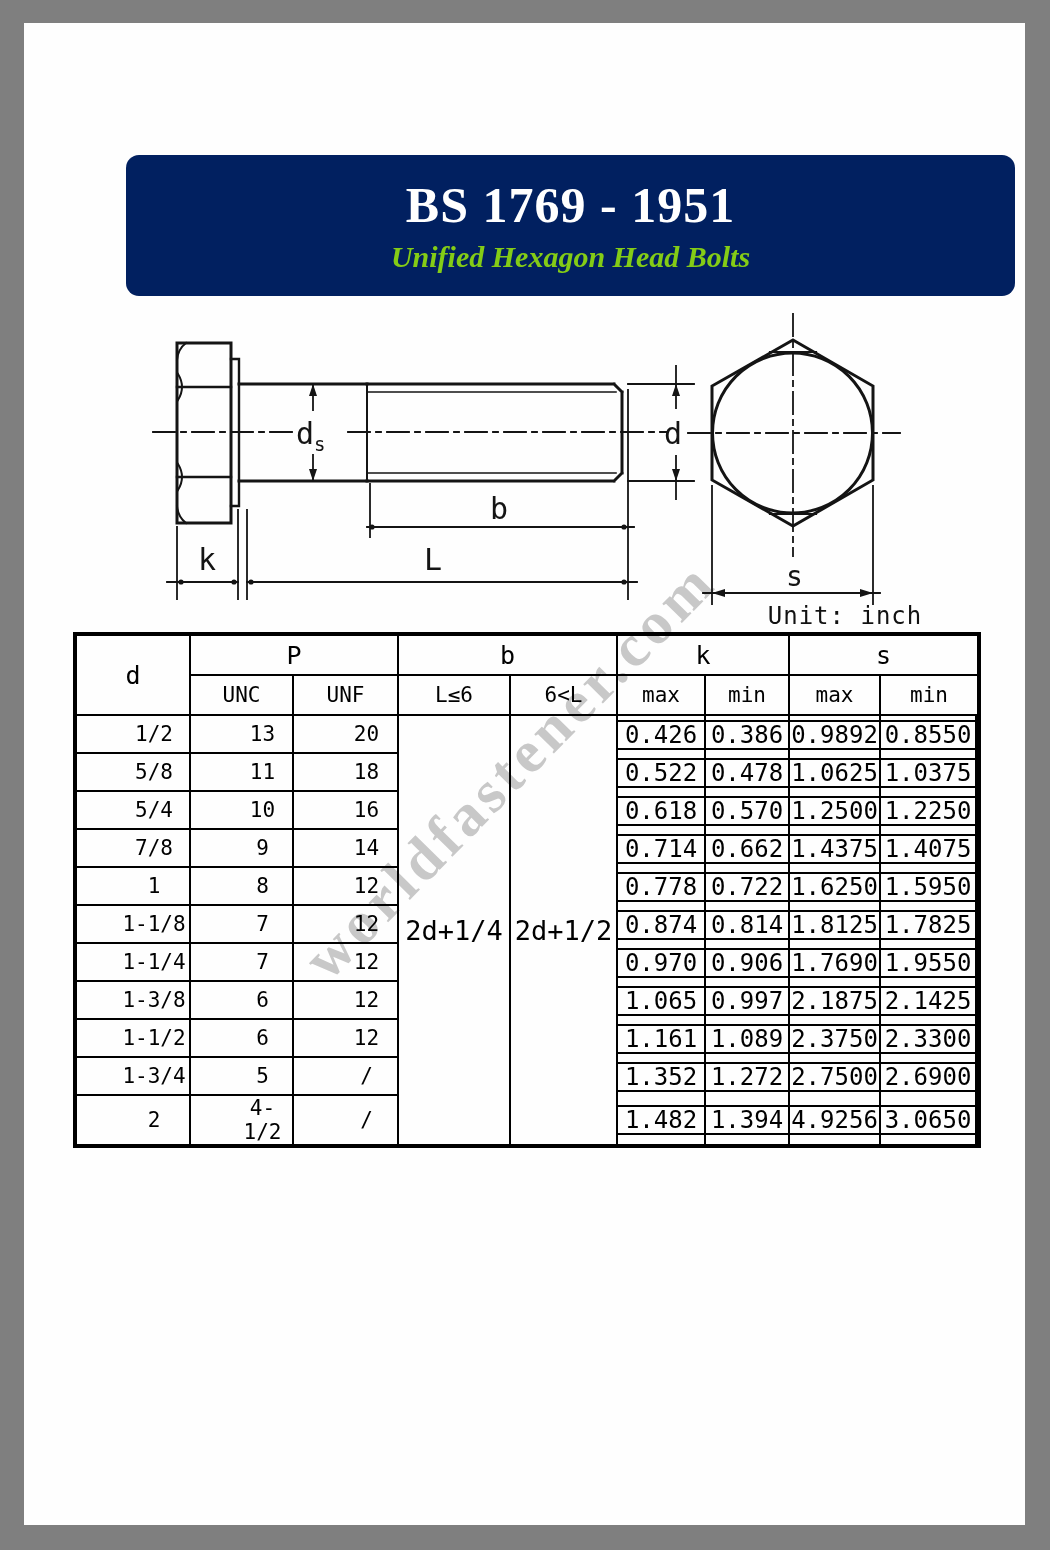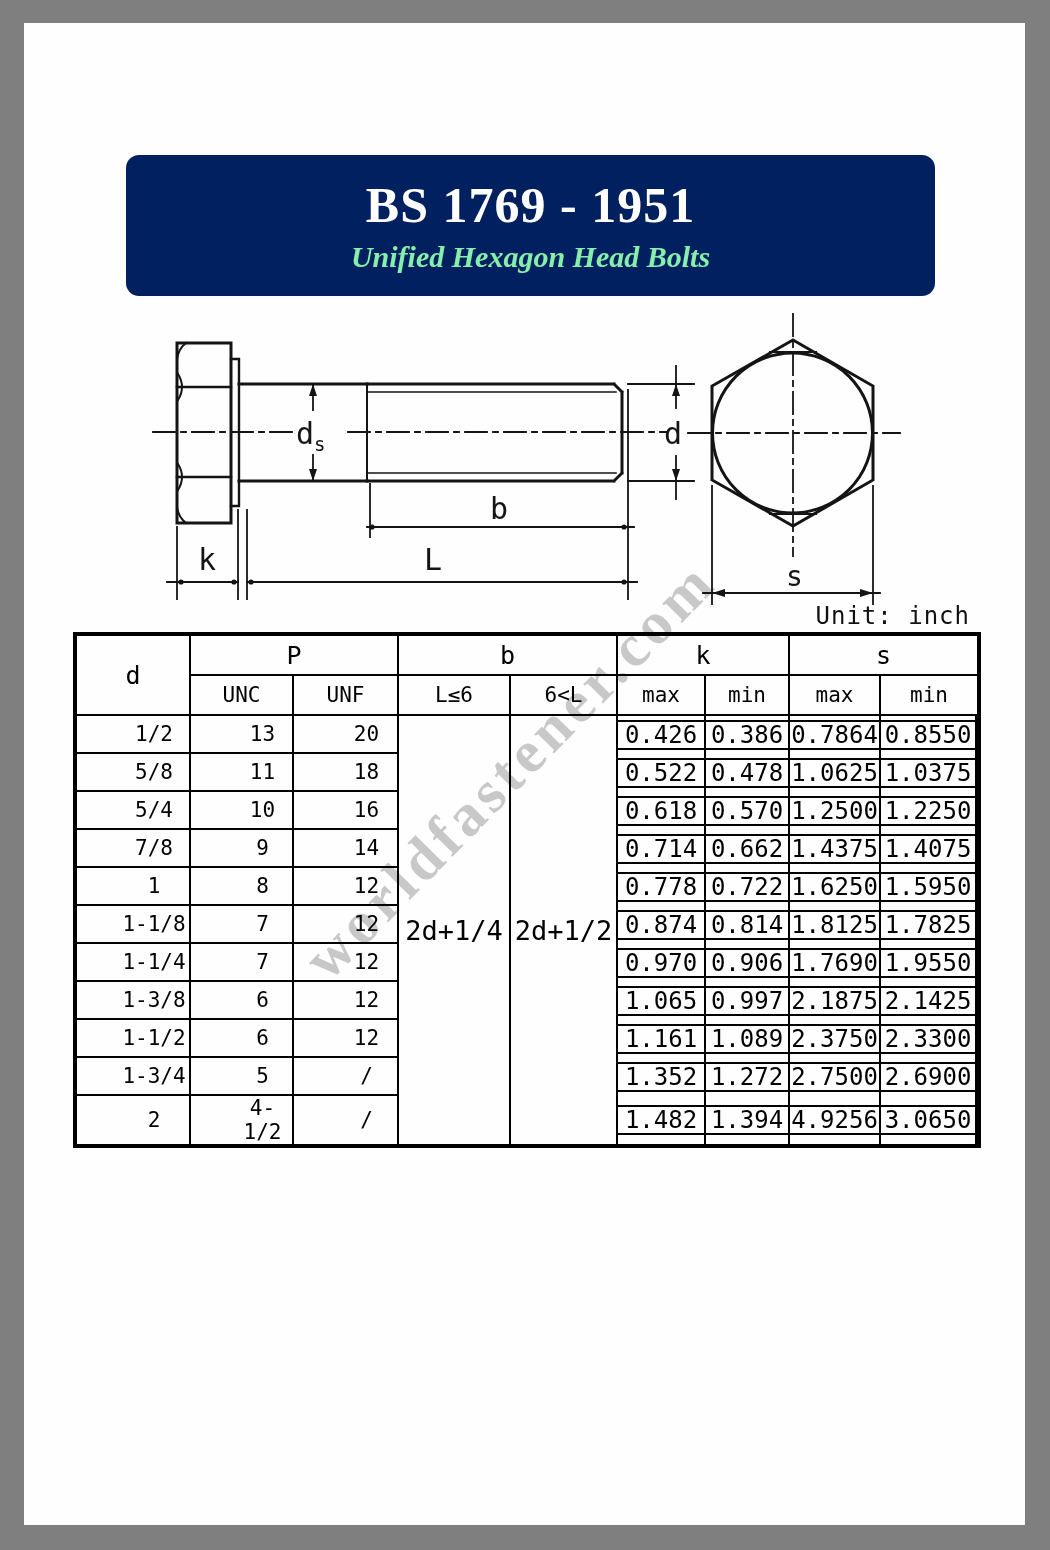--- a/index.html
+++ b/index.html
@@ -1,36 +1,36 @@
 <!DOCTYPE html>
 <html><head>
 <meta charset="utf-8">
 <style>
   html,body{margin:0;padding:0;background:#7f7f7f;}
   #screen{position:relative;width:1050px;height:1550px;background:#7f7f7f;overflow:hidden;
           font-family:"DejaVu Sans Mono", monospace;}
   #paper{position:absolute;left:24px;top:23px;width:1001px;height:1502px;background:#fefefe;}
 
   
-  #banner{position:absolute;left:126px;top:155px;width:809px;height:141px;border-radius:13px;
+  #banner{position:absolute;left:126px;top:155px;width:889px;height:141px;border-radius:13px;
           background:#012060;display:flex;flex-direction:column;align-items:center;justify-content:center;
           text-align:center;}
   #banner .title{font-family:"Liberation Serif", serif;font-weight:bold;font-size:50px;line-height:54px;
           color:#fff;letter-spacing:1px;}
   #banner .subtitle{font-family:"Liberation Serif", serif;font-weight:bold;font-style:italic;font-size:30px;
-          line-height:34px;color:#86efac;margin-top:8px;}
+          line-height:34px;color:#84cc16;margin-top:8px;}
 
   
   #watermark{position:absolute;left:290px;top:945px;transform:rotate(-45.5deg);transform-origin:0 0;
           font-family:"Liberation Serif", serif;font-weight:bold;font-size:60px;letter-spacing:5px;
           color:#8e8e8e;opacity:.48;white-space:nowrap;pointer-events:none;}
 
   
   #drawing{position:absolute;left:140px;top:300px;width:830px;height:330px;}
-  #unit-note{position:absolute;left:720px;top:602px;width:250px;text-align:right;
+  #unit-note{position:absolute;left:720px;top:602px;width:250px;text-align:center;
           font-size:24px;color:#111;letter-spacing:1px;}
 
   
   #spec-table{position:absolute;left:73px;top:632px;width:908px;border-collapse:separate;border-spacing:0;
           border:4px solid #000;table-layout:fixed;background:transparent;color:#000;}
   #spec-table th,#spec-table td{padding:0;margin:0;text-align:center;vertical-align:middle;
           font-family:"DejaVu Sans Mono", monospace;font-weight:normal;}
   #spec-table thead tr.grp-row{height:40px;}
   #spec-table thead tr.sub-row{height:40px;}
   #spec-table tbody tr{height:38px;}
@@ -157,21 +157,21 @@
           <td class="plain">20</td>
           <td class="merged" rowspan="11">2d+1/4</td>
           <td class="merged" rowspan="11">2d+1/2</td>
           <td class="boxed">
             <div class="box">0.426</div>
           </td>
           <td class="boxed">
             <div class="box">0.386</div>
           </td>
           <td class="boxed">
-            <div class="box">0.7864</div>
+            <div class="box">0.9892</div>
           </td>
           <td class="boxed noright">
             <div class="box">0.8550</div>
           </td>
         </tr>
         <tr>
           <td class="plain">5/8</td>
           <td class="plain">11</td>
           <td class="plain">18</td>
           <td class="boxed">

